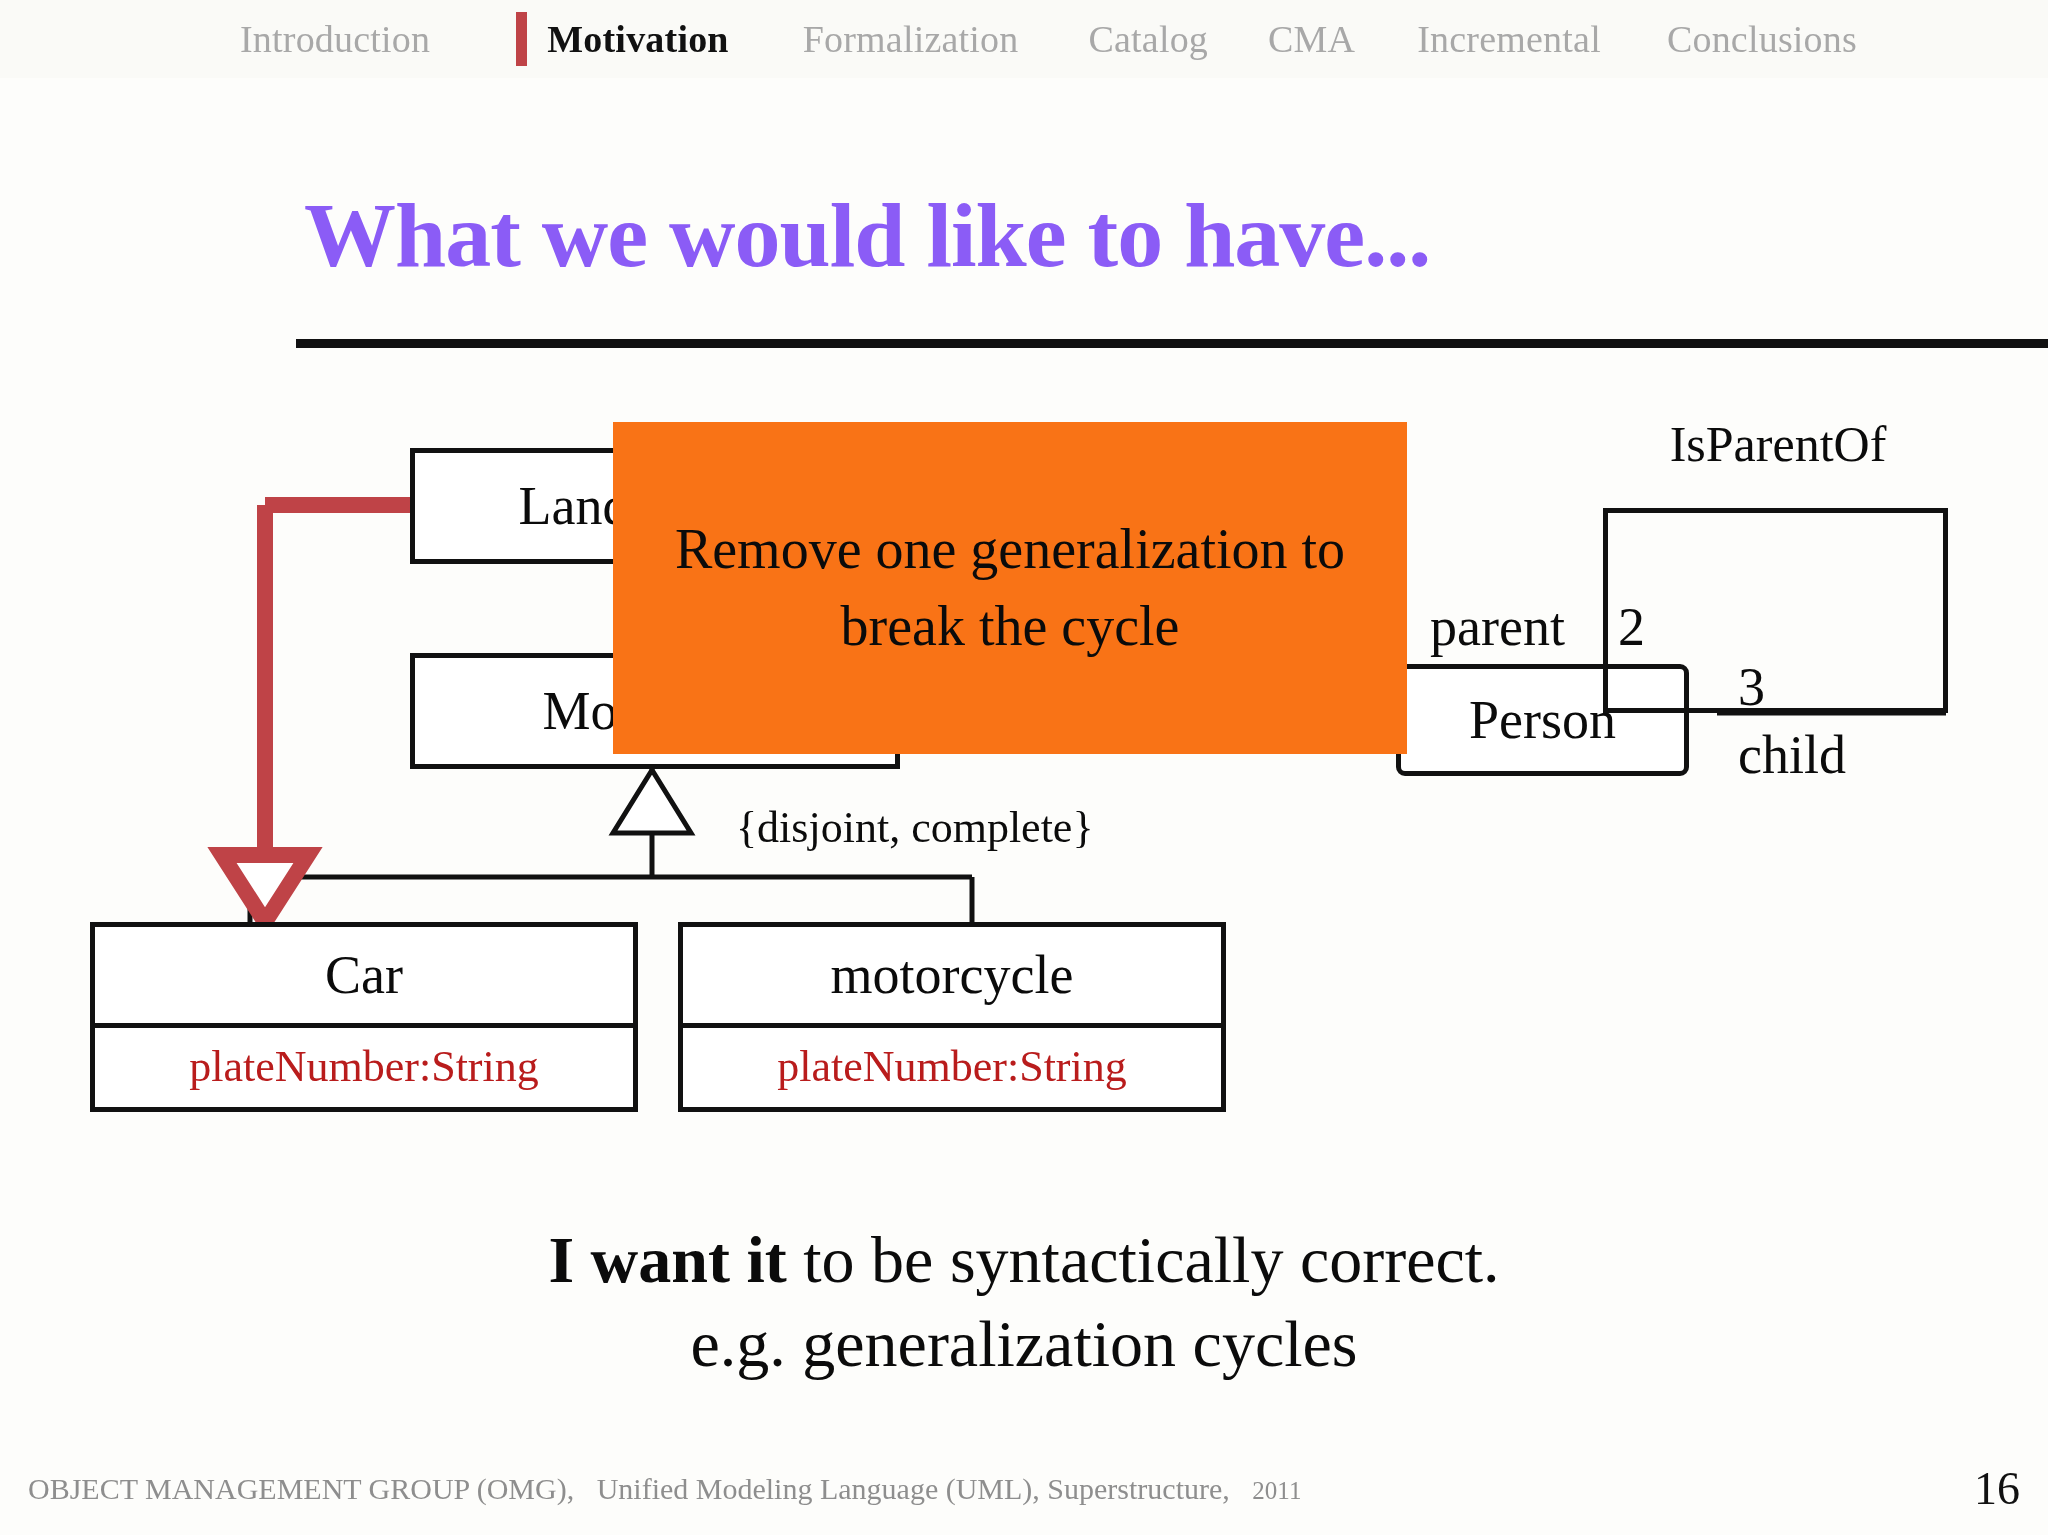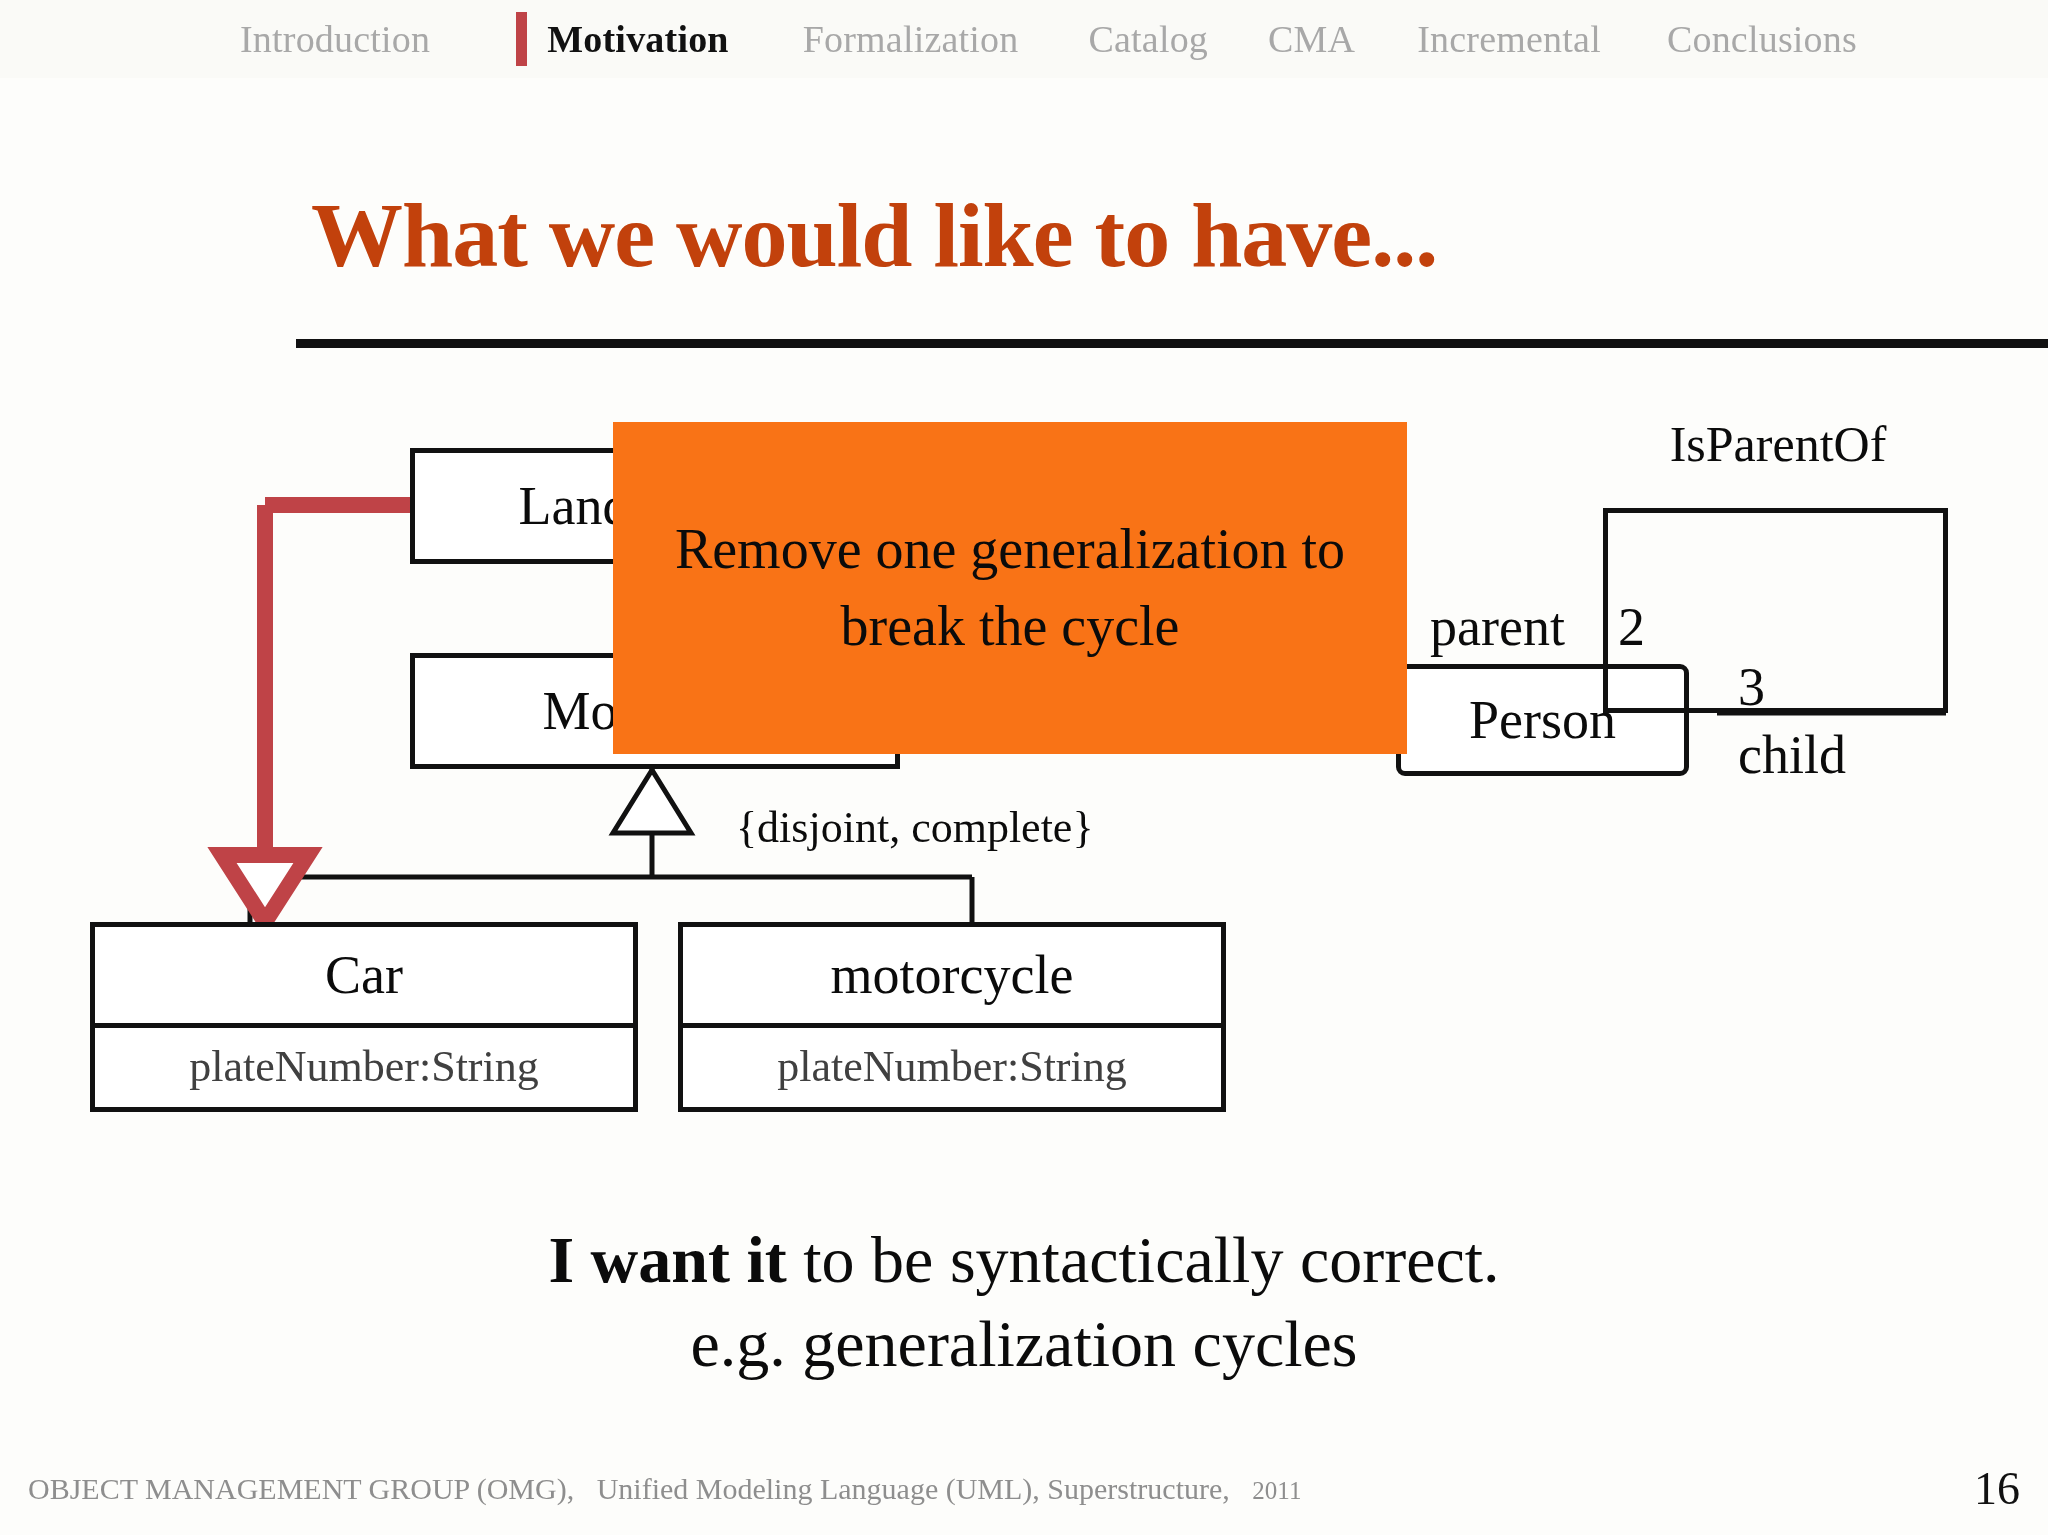--- a/index.html
+++ b/index.html
@@ -43,25 +43,25 @@
     width: 11px;
     height: 54px;
     background: #bf4347;
     margin-right: 20px;
     flex: 0 0 auto;
   }
 
   
   #title {
     position: absolute;
-    left: 311px;
+    left: 304px;
     top: 182px;
     font-size: 92px;
     font-weight: bold;
-    color: #c2410c;
+    color: #8b5cf6;
     letter-spacing: -1px;
     white-space: nowrap;
     font-family: "Liberation Serif", "DejaVu Serif", serif;
   }
   #title-rule {
     position: absolute;
     left: 296px;
     top: 339px;
     width: 1752px;
     height: 9px;
@@ -99,21 +99,21 @@
     white-space: nowrap;
     overflow: hidden;
   }
   .uml-sep {
     height: 5px;
     background: #111111;
     flex: 0 0 auto;
   }
   .uml-attr {
     font-size: 44px;
-    color: #404040;
+    color: #b91c1c;
     display: flex;
     align-items: center;
     justify-content: center;
     flex: 1 1 auto;
     white-space: nowrap;
     line-height: 1.05;
   }
 
   #box-landvehicle { left: 410px; top: 448px;  width: 490px; height: 116px; }
   #box-motorized   { left: 410px; top: 653px;  width: 490px; height: 116px; }

